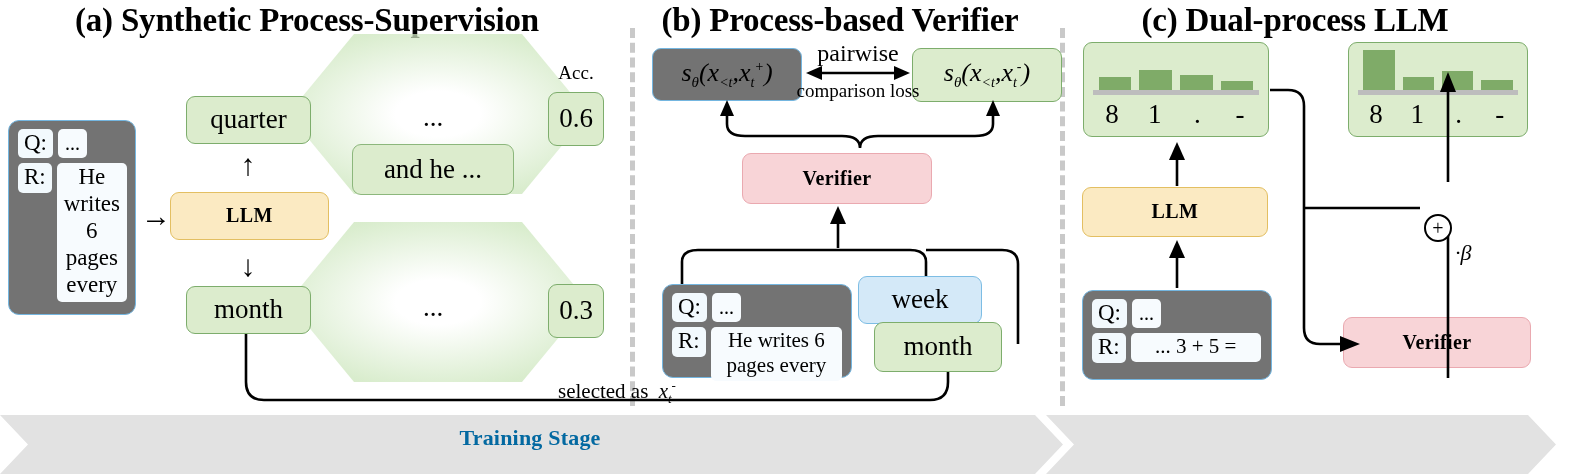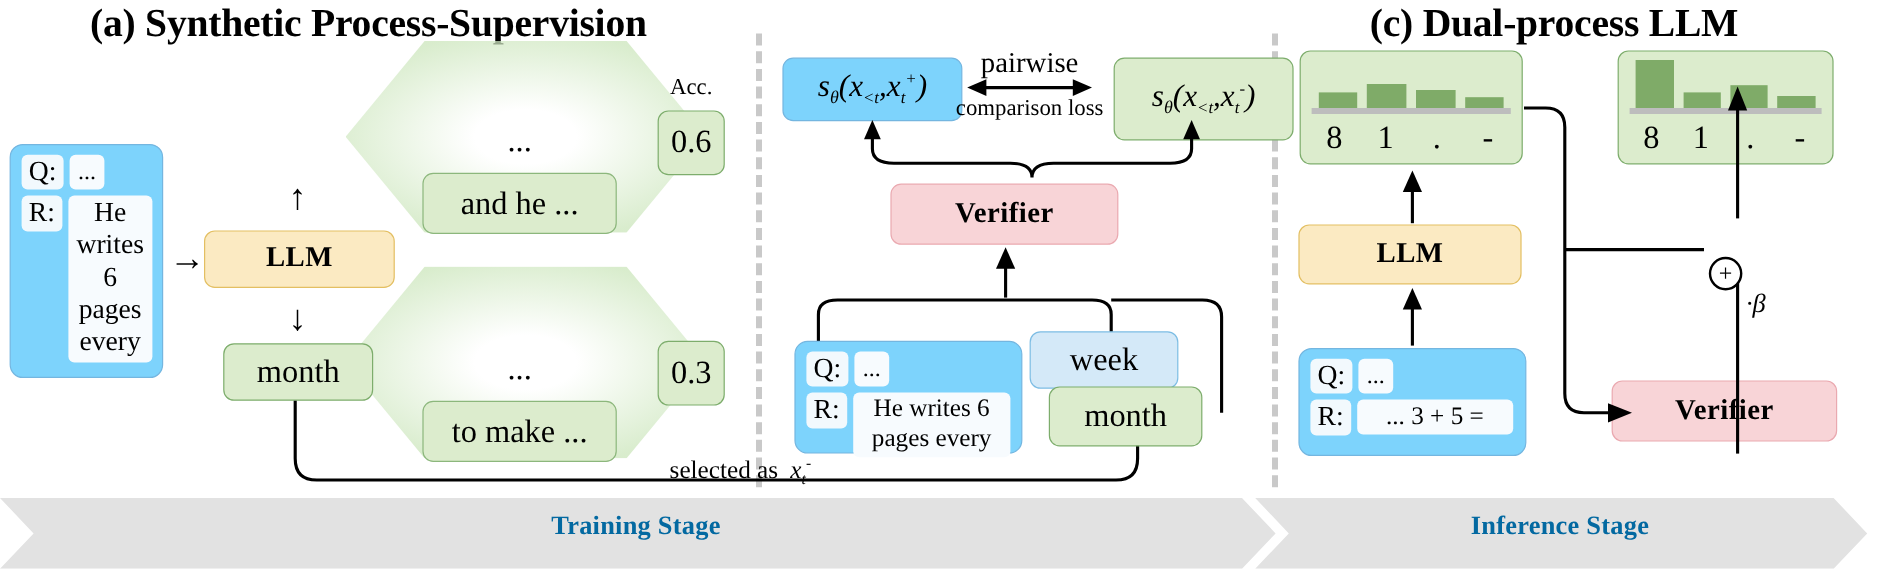--- a/index.html
+++ b/index.html
@@ -12,27 +12,27 @@
 
   
   .ptitle{font-weight:bold;font-size:33px;text-align:center;white-space:nowrap;
           letter-spacing:-0.2px;}
 
   
   .box{border-radius:9px;display:flex;align-items:center;justify-content:center;
        text-align:center;line-height:1.08;}
   .green{background:#dceccd;border:1.6px solid #7dad6c;}
   .green-soft{background:#dceccd;border:1.6px solid #8cb77c;}
-  .blue{background:#7dd3fc;border:1.6px solid #74b6e0;text-align:center;}
+  .blue{background:#737373;border:1.6px solid #74b6e0;text-align:center;}
   .blue-light{background:#d4e9f8;border:1.6px solid #7dbde4;text-align:center;}
   .yellow{background:#fbeac2;border:1.6px solid #e3bf62;}
   .pink{background:#f8d4d7;border:1.6px solid #eaa9b0;}
 
   .lbl{font-size:27px;}
-  .bold{font-weight:bold;font-size:24px;letter-spacing:.4px;}
+  .bold{font-weight:bold;font-size:20px;letter-spacing:.4px;}
 
   
   .qr{border-radius:11px;padding:8px 9px;}
   .qr-row{display:flex;align-items:flex-start;margin-bottom:5px;}
   .qr-tag{background:#f2f9fd;border-radius:5px;padding:1px 6px 2px 6px;
           font-size:23px;margin-right:5px;line-height:1.15;}
   .qr-val{background:#f7fbfe;border-radius:5px;padding:1px 7px 3px 7px;
           font-size:23px;line-height:1.17;}
 
   
@@ -65,20 +65,21 @@
 
   svg{overflow:visible;}
   .stroke{fill:none;stroke:#000;stroke-width:2.6;}
 </style>
 </head>
 <body>
 
 <div class="fig">
 
   <div class="ab ptitle" style="left:75px;top:2px;width:460px;">(a) Synthetic Process-Supervision</div>
+  <div class="ab ptitle" style="left:640px;top:2px;width:400px;">(b) Process-based Verifier</div>
   <div class="ab ptitle" style="left:1085px;top:2px;width:420px;">(c) Dual-process LLM</div>
 
   <div class="ab dashv" style="left:630px;top:28px;height:378px;"></div>
   <div class="ab dashv" style="left:1060px;top:28px;height:378px;"></div>
 
   <div class="ab diamond" style="left:288px;top:34px;width:300px;height:160px;"></div>
   <div class="ab diamond" style="left:288px;top:222px;width:300px;height:160px;"></div>
 
   <div class="ab blue qr" style="left:8px;top:120px;width:128px;height:195px;">
     <div style="width:100%;">
@@ -94,27 +95,27 @@
   </div>
 
   <div class="ab" style="left:139px;top:196px;width:34px;height:40px;font-size:30px;line-height:40px;text-align:center;">→</div>
 
   <div class="ab box yellow bold" style="left:170px;top:192px;width:159px;height:48px;">LLM</div>
 
   <div class="ab" style="left:228px;top:144px;width:40px;height:42px;font-size:30px;line-height:42px;text-align:center;">↑</div>
 
   <div class="ab" style="left:228px;top:245px;width:40px;height:42px;font-size:30px;line-height:42px;text-align:center;">↓</div>
 
+  <div class="ab box green lbl" style="left:186px;top:96px;width:125px;height:48px;">quarter</div>
   <div class="ab box green lbl" style="left:186px;top:286px;width:125px;height:48px;">month</div>
 
   <div class="ab lbl" style="left:352px;top:100px;width:162px;height:34px;text-align:center;line-height:34px;">...</div>
   <div class="ab box green-soft lbl" style="left:352px;top:144px;width:162px;height:51px;">and he ...</div>
 
   <div class="ab lbl" style="left:352px;top:290px;width:162px;height:34px;text-align:center;line-height:34px;">...</div>
-  <div class="ab box green-soft lbl" style="left:352px;top:334px;width:162px;height:51px;">to make ...</div>
 
   <div class="ab acc" style="left:543px;top:62px;width:66px;text-align:center;">Acc.</div>
   <div class="ab box green lbl" style="left:548px;top:92px;width:56px;height:54px;">0.6</div>
   <div class="ab box green lbl" style="left:548px;top:284px;width:56px;height:54px;">0.3</div>
 
   <svg class="ab" style="left:0px;top:320px;width:1000px;height:110px;" viewBox="0 0 1000 110">
     <path class="stroke" d="M 246 14 L 246 62 Q 246 80 264 80 L 930 80 Q 948 80 948 62 L 948 26"></path>
     <path d="M 948 6 L 941 26 L 955 26 Z" fill="#000"></path>
   </svg>
 
@@ -124,21 +125,21 @@
       <span>x</span><sub style="font-size:13px;">t</sub><sup style="font-size:13px;">-</sup>
     </span>
   </div>
 
   <div class="ab box blue" style="left:652px;top:48px;width:150px;height:53px;">
     <span style="font-style:italic;font-size:26px;white-space:nowrap;">
       <span>s</span><sub style="font-size:15px;">θ</sub><span>(</span><span>x</span><sub style="font-size:14px;">&lt;t</sub><span>,</span><span>x</span><sub style="font-size:14px;">t</sub><sup style="font-size:14px;">+</sup><span>)</span>
     </span>
   </div>
 
-  <div class="ab box green" style="left:912px;top:48px;width:150px;height:69px;margin-left:16px;">
+  <div class="ab box green" style="left:912px;top:48px;width:150px;height:54px;">
     <span style="font-style:italic;font-size:26px;white-space:nowrap;">
       <span>s</span><sub style="font-size:15px;">θ</sub><span>(</span><span>x</span><sub style="font-size:14px;">&lt;t</sub><span>,</span><span>x</span><sub style="font-size:14px;">t</sub><sup style="font-size:14px;">-</sup><span>)</span>
     </span>
   </div>
 
   <div class="ab" style="left:805px;top:40px;width:106px;text-align:center;font-size:24px;line-height:1.12;">pairwise</div>
   <svg class="ab" style="left:806px;top:62px;width:104px;height:22px;" viewBox="0 0 104 22">
     <path class="stroke" d="M 12 11 L 92 11"></path>
     <path d="M 0 11 L 16 4 L 16 18 Z" fill="#000"></path>
     <path d="M 104 11 L 88 4 L 88 18 Z" fill="#000"></path>
@@ -259,16 +260,15 @@
               border-radius:50%;display:flex;align-items:center;justify-content:center;
               font-size:20px;line-height:1;background:#fff;">+</div>
   <div class="ab" style="left:1455px;top:240px;font-size:22px;font-style:italic;">·β</div>
 
   <div class="banner">
     <svg width="1581" height="59" viewBox="0 0 1581 59">
       <polygon points="0,0 1035,0 1063,29.5 1035,59 0,59 28,29.5" fill="#e2e2e2"></polygon>
       <polygon points="1046,0 1528,0 1556,29.5 1528,59 1046,59 1074,29.5" fill="#e2e2e2"></polygon>
     </svg>
     <div class="stage-label" style="left:330px;width:400px;">Training Stage</div>
-    <div class="stage-label" style="left:1100px;width:400px;">Inference Stage</div>
   </div>
 
 </div>
 
 </body></html>

